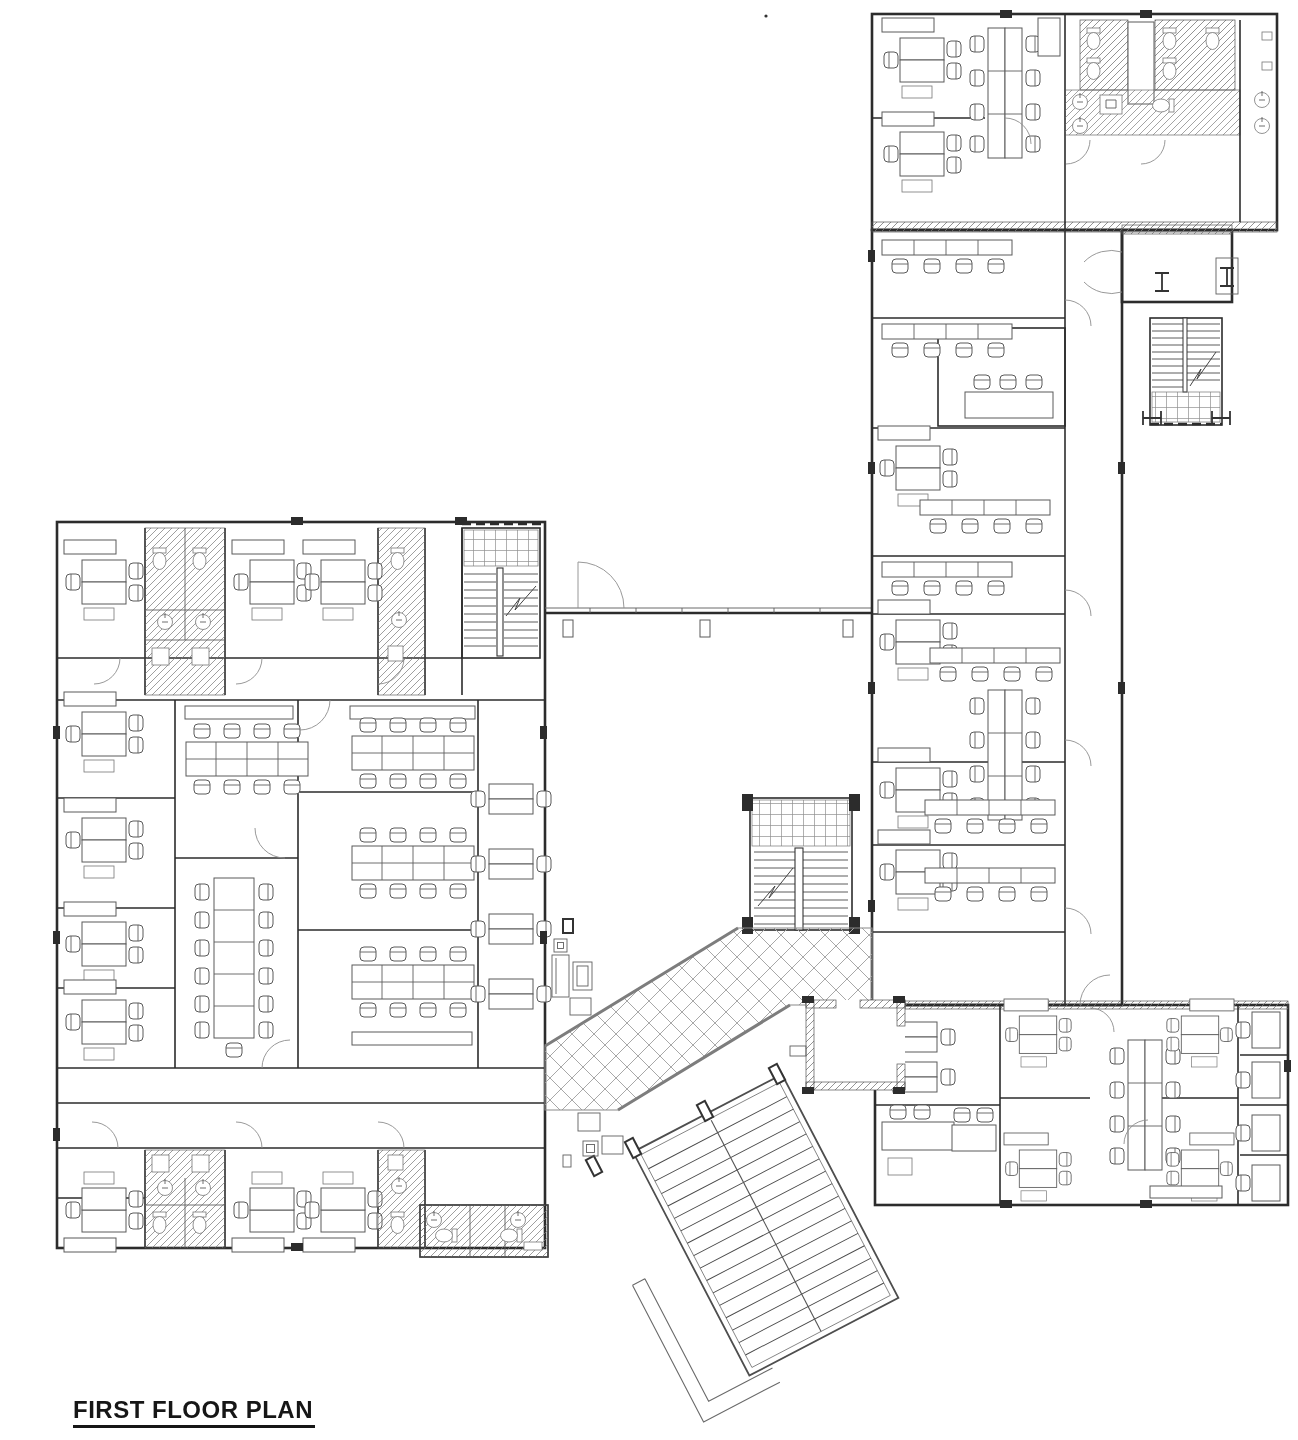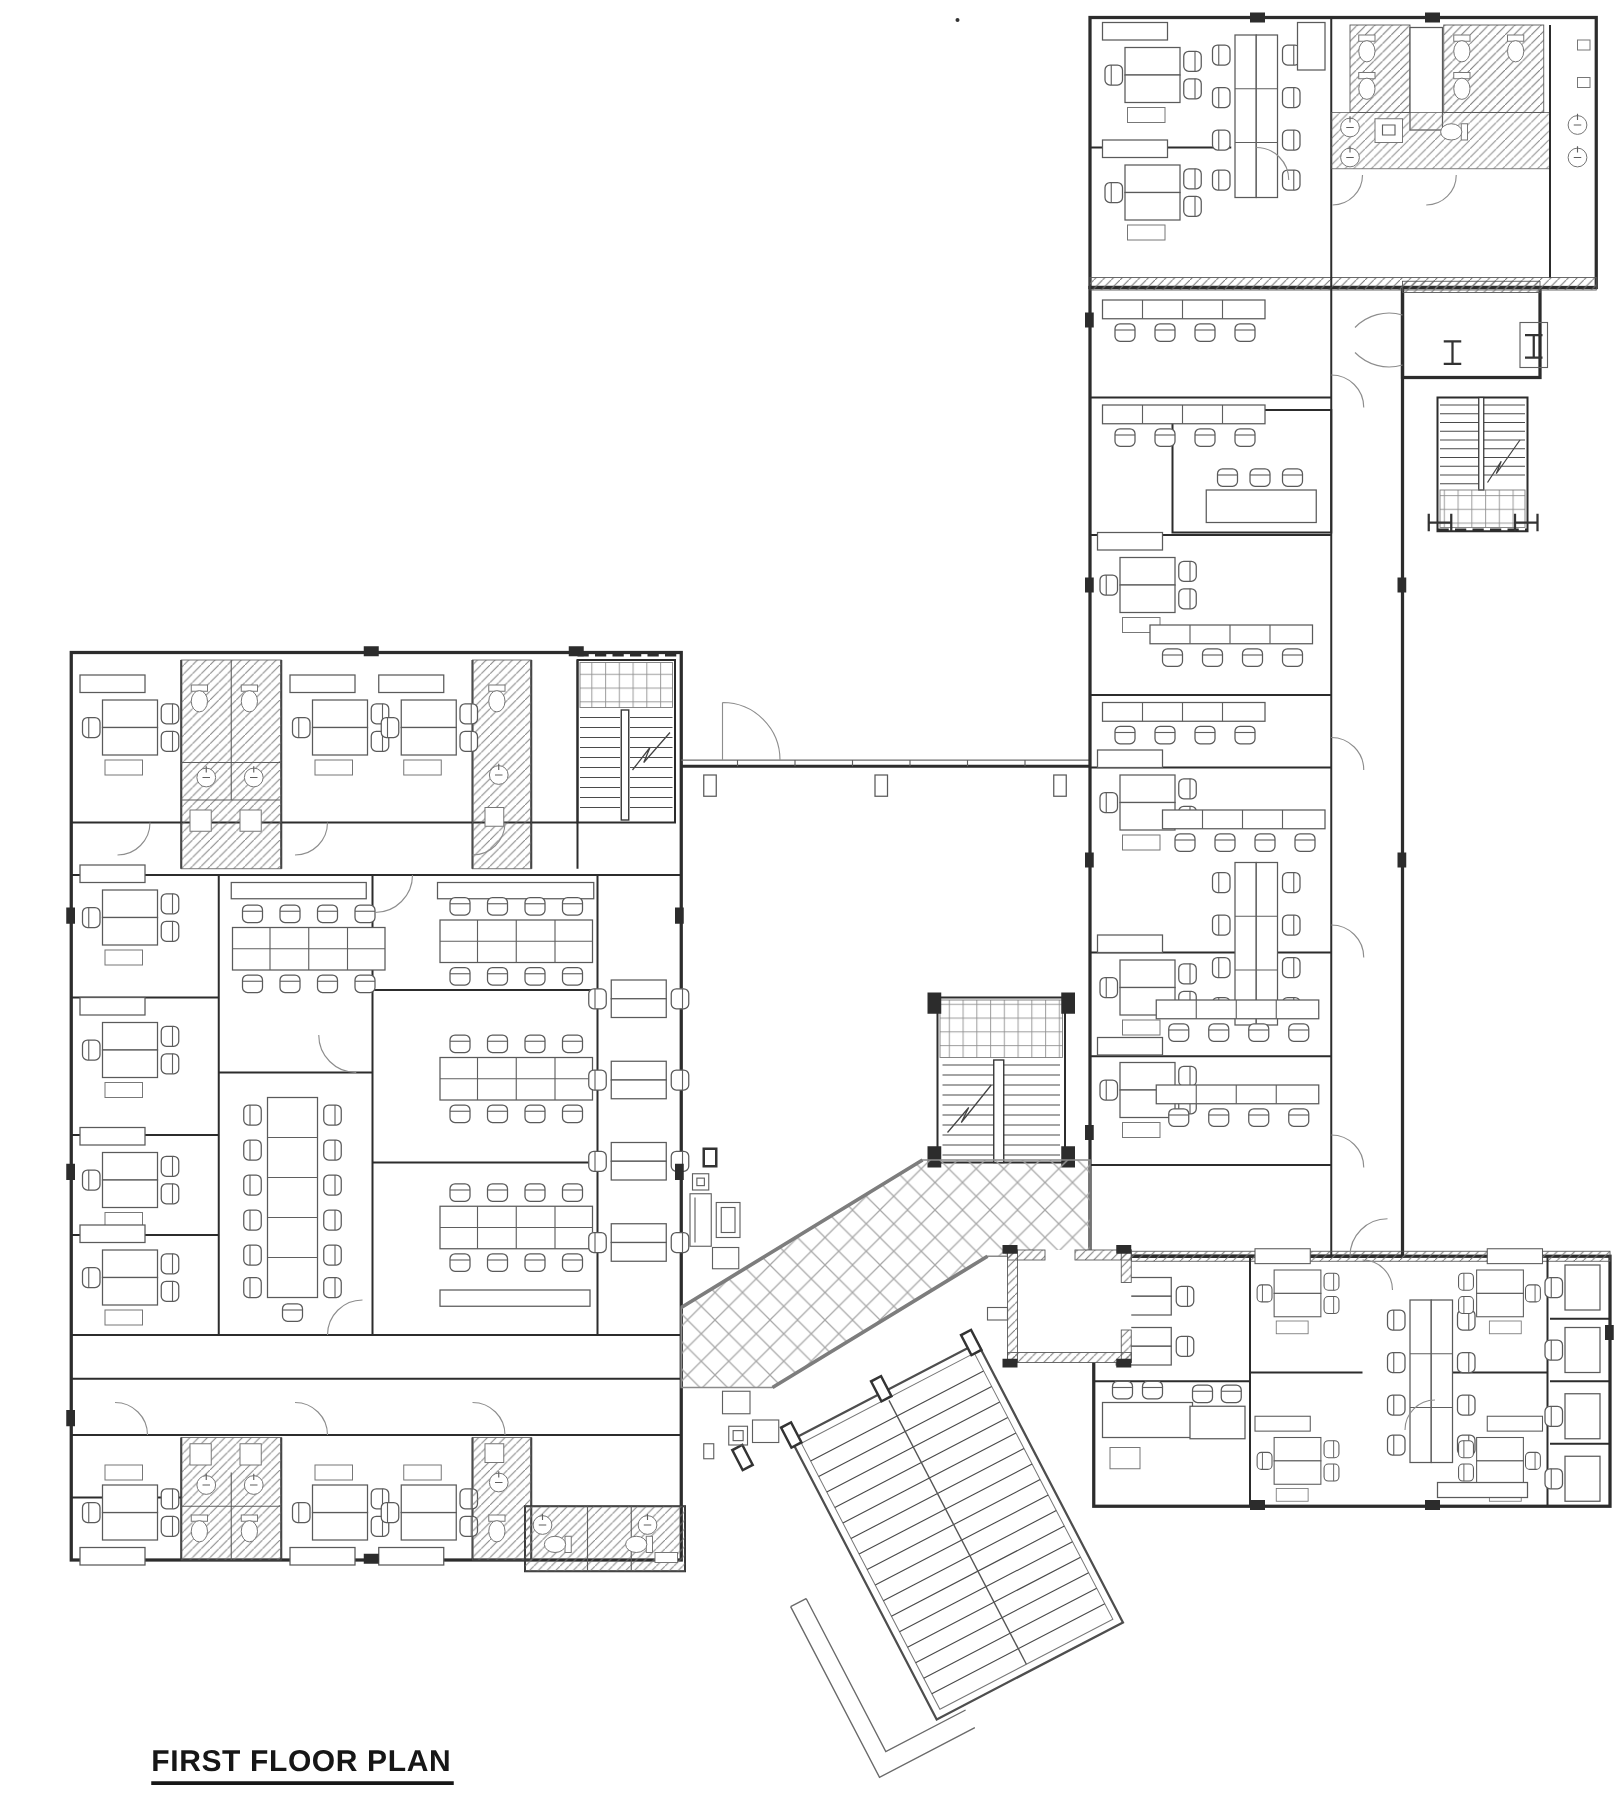--- a/index.html
+++ b/index.html
@@ -12,21 +12,21 @@
   .thin{fill:none;stroke:#5f5f5f;stroke-width:0.9;}
   .furn{fill:#ffffff;stroke:#5a5a5a;stroke-width:1;}
   .furn2{fill:#ffffff;stroke:#777;stroke-width:0.8;}
   .door{fill:none;stroke:#8d8d8d;stroke-width:0.9;}
   .col{fill:#2c2c2c;stroke:none;}
   .dash{fill:none;stroke:#2c2c2c;stroke-width:2.4;stroke-dasharray:9 5;}
   .tread{stroke:#4a4a4a;stroke-width:0.9;}
   .ibm{fill:none;stroke:#333;stroke-width:1.8;}
   .plan-title{position:absolute;left:73px;top:1396px;
       font-size:24px;font-weight:600;letter-spacing:0.5px;color:#161616;
-      border-bottom:3px solid #161616;padding:0 2px 1px 0;margin-left:48px;}
+      border-bottom:3px solid #161616;padding:0 2px 1px 0;}
 </style>
 </head>
 <body>
 
 <div class="canvas">
 <svg width="1298" height="1440" viewBox="0 0 1298 1440">
   <defs>
     <pattern id="pFloor" width="8" height="7.6" patternUnits="userSpaceOnUse">
       <path d="M0 3.8 H8" stroke="#9a9a9a" stroke-width="0.9"></path>
     </pattern>

